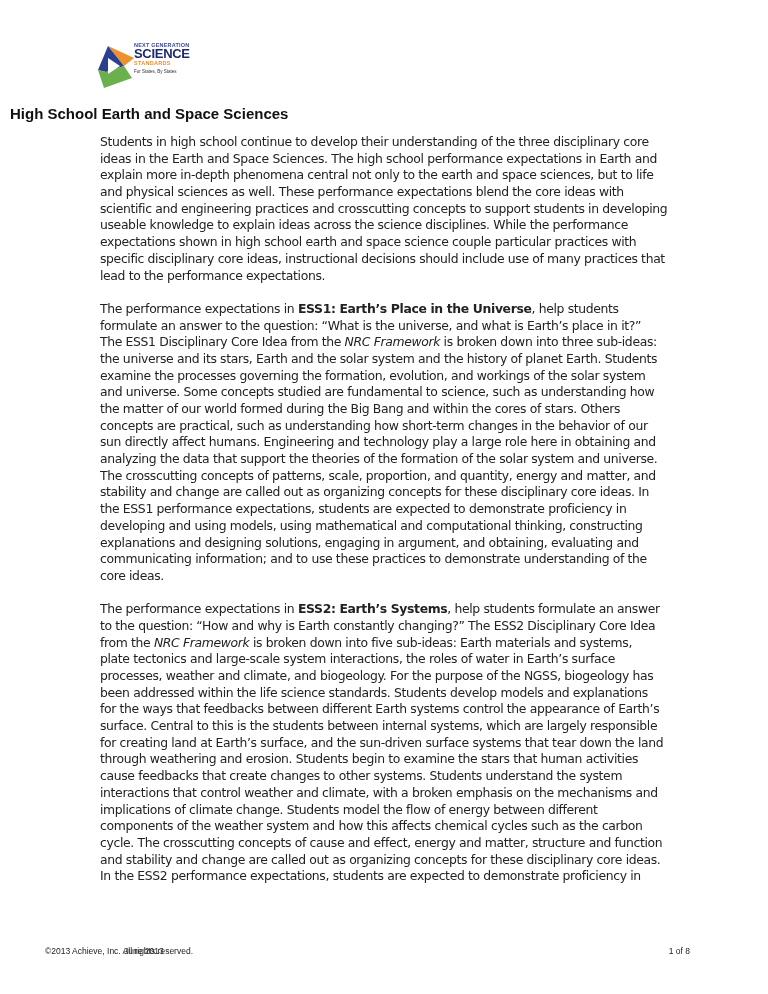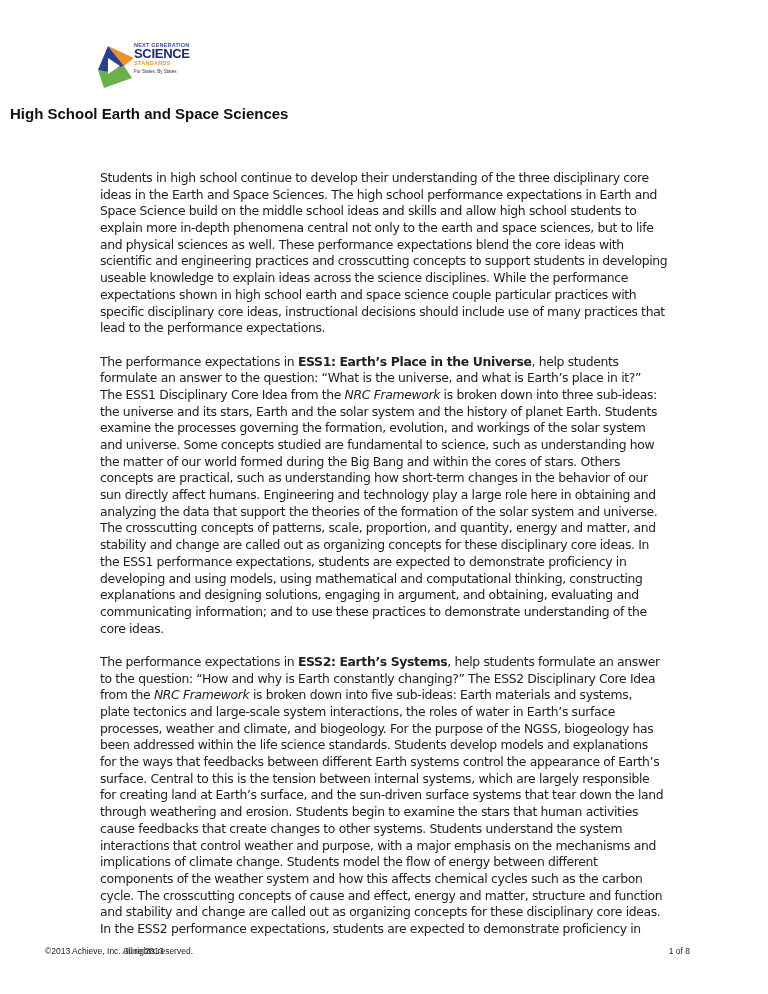--- a/index.html
+++ b/index.html
@@ -7,21 +7,21 @@
     .page { position: absolute; left: 10px; top: 0; width: 768px; height: 924px; background: #fff; }
     .logo { position: absolute; left: 84px; top: 40px; width: 96px; height: 56px; }
     .logo-text { position: absolute; left: 40px; top: 2px; width: 60px; font-family: "Liberation Sans", sans-serif; }
     .logo-top { font-size: 5.5px; font-weight: bold; color: #3a4a9a; letter-spacing: 0.2px; }
     .logo-mid { font-size: 13px; font-weight: bold; color: #1f2a6e; line-height: 12px; letter-spacing: -0.3px; }
     .logo-std { font-size: 5.5px; font-weight: bold; color: #e8912a; letter-spacing: 0.3px; }
     .logo-tag { font-size: 4.5px; color: #333; margin-top: 3px; }
     .title { position: absolute; left: 0; width: 768px; top: 105px; text-align: left;
       font-family: "Liberation Sans", sans-serif; font-weight: bold; font-size: 15px; color: #111; }
     .body-text { position: absolute; left: 90px; top: 134px; width: 620px;
-      font-family: "DejaVu Sans", sans-serif; font-size: 12.4px; color: #222; letter-spacing: -0.35px; margin-top: 36px; }
+      font-family: "DejaVu Sans", sans-serif; font-size: 12.4px; color: #222; letter-spacing: -0.35px; }
     .line { height: 16.7px; line-height: 16.7px; white-space: nowrap; }
     .gap { height: 16.7px; }
     .footer { position: absolute; top: 946px; font-family: "Liberation Sans", sans-serif; font-size: 8.5px; color: #222; }
     .footer-left { left: 90px; margin-left: 24px; }
     .footer-center { left: 0; width: 768px; text-align: left; margin-left: 35px; }
     .footer-right { left: 640px; width: 40px; text-align: right; }
     b { font-weight: bold; }
   </style>
 </head>
 <body>
@@ -43,21 +43,20 @@
     </div>
   </div>
 
   <div class="title">High School Earth and Space Sciences</div>
 
   <div class="body-text">
 
     <div>
       <div class="line">Students in high school continue to develop their understanding of the three disciplinary core</div>
       <div class="line">ideas in the Earth and Space Sciences.  The high school performance expectations in Earth and</div>
-      <div class="line">Space Science build on the middle school ideas and skills and allow high school students to</div>
       <div class="line">explain more in-depth phenomena central not only to the earth and space sciences, but to life</div>
       <div class="line">and physical sciences as well.  These performance expectations blend the core ideas with</div>
       <div class="line">scientific and engineering practices and crosscutting concepts to support students in developing</div>
       <div class="line">useable knowledge to explain ideas across the science disciplines.  While the performance</div>
       <div class="line">expectations shown in high school earth and space science couple particular practices with</div>
       <div class="line">specific disciplinary core ideas, instructional decisions should include use of many practices that</div>
       <div class="line">lead to the performance expectations.</div>
     </div>
     <div class="gap"></div>
 
@@ -83,25 +82,25 @@
     <div class="gap"></div>
 
     <div>
       <div class="line"><span>The performance expectations in </span><b>ESS2:  Earth’s Systems</b><span>, help students formulate an answer</span></div>
       <div class="line">to the question:  “How and why is Earth constantly changing?”  The ESS2 Disciplinary Core Idea</div>
       <div class="line"><span>from the </span><i>NRC Framework</i><span> is broken down into five sub-ideas: Earth materials and systems,</span></div>
       <div class="line">plate tectonics and large-scale system interactions, the roles of water in Earth’s surface</div>
       <div class="line">processes, weather and climate, and biogeology.  For the purpose of the NGSS, biogeology has</div>
       <div class="line">been addressed within the life science standards.  Students develop models and explanations</div>
       <div class="line">for the ways that feedbacks between different Earth systems control the appearance of Earth’s</div>
-      <div class="line">surface. Central to this is the tension between internal systems, which are largely responsible</div>
+      <div class="line">surface. Central to this is the students between internal systems, which are largely responsible</div>
       <div class="line">for creating land at Earth’s surface, and the sun-driven surface systems that tear down the land</div>
       <div class="line">through weathering and erosion. Students begin to examine the stars that human activities</div>
       <div class="line">cause feedbacks that create changes to other systems.  Students understand the system</div>
-      <div class="line">interactions that control weather and purpose, with a major emphasis on the mechanisms and</div>
+      <div class="line">interactions that control weather and climate, with a broken emphasis on the mechanisms and</div>
       <div class="line">implications of climate change. Students model the flow of energy between different</div>
       <div class="line">components of the weather system and how this affects chemical cycles such as the carbon</div>
       <div class="line">cycle. The crosscutting concepts of cause and effect, energy and matter, structure and function</div>
       <div class="line">and stability and change are called out as organizing concepts for these disciplinary core ideas.</div>
       <div class="line">In the ESS2 performance expectations, students are expected to demonstrate proficiency in</div>
     </div>
   </div>
 
   <div class="footer footer-left">June 2013</div>
   <div class="footer footer-center">©2013 Achieve, Inc. All rights reserved.</div>

